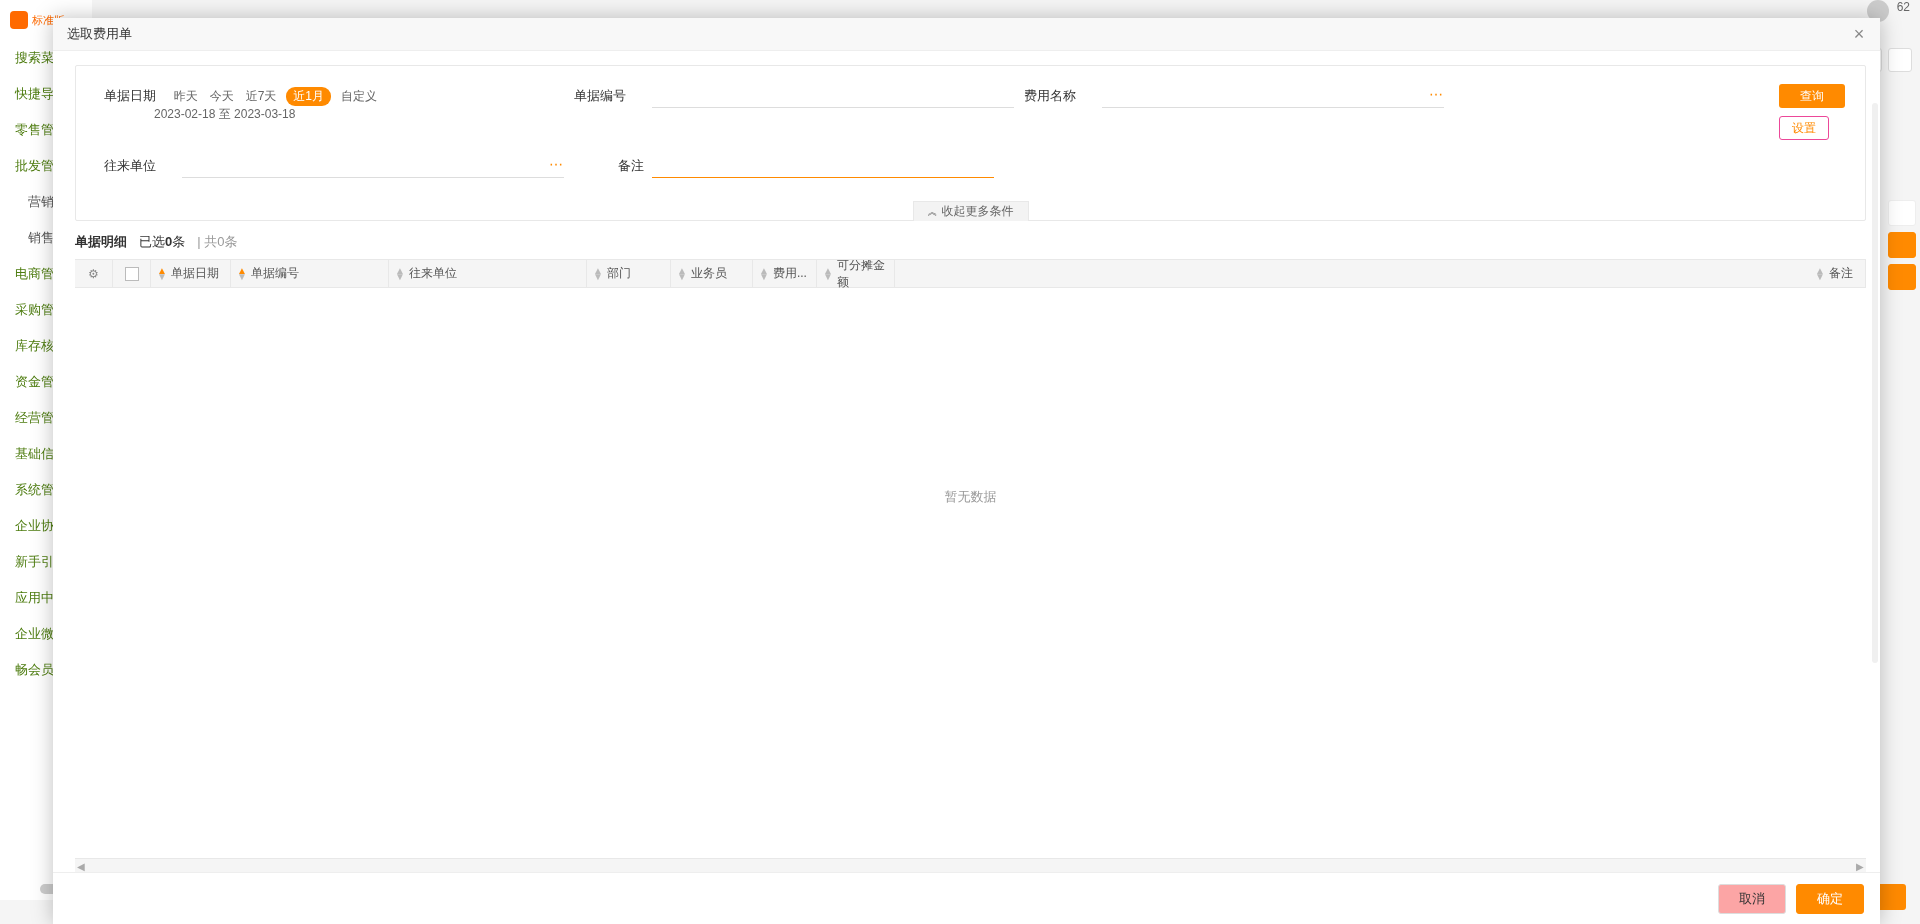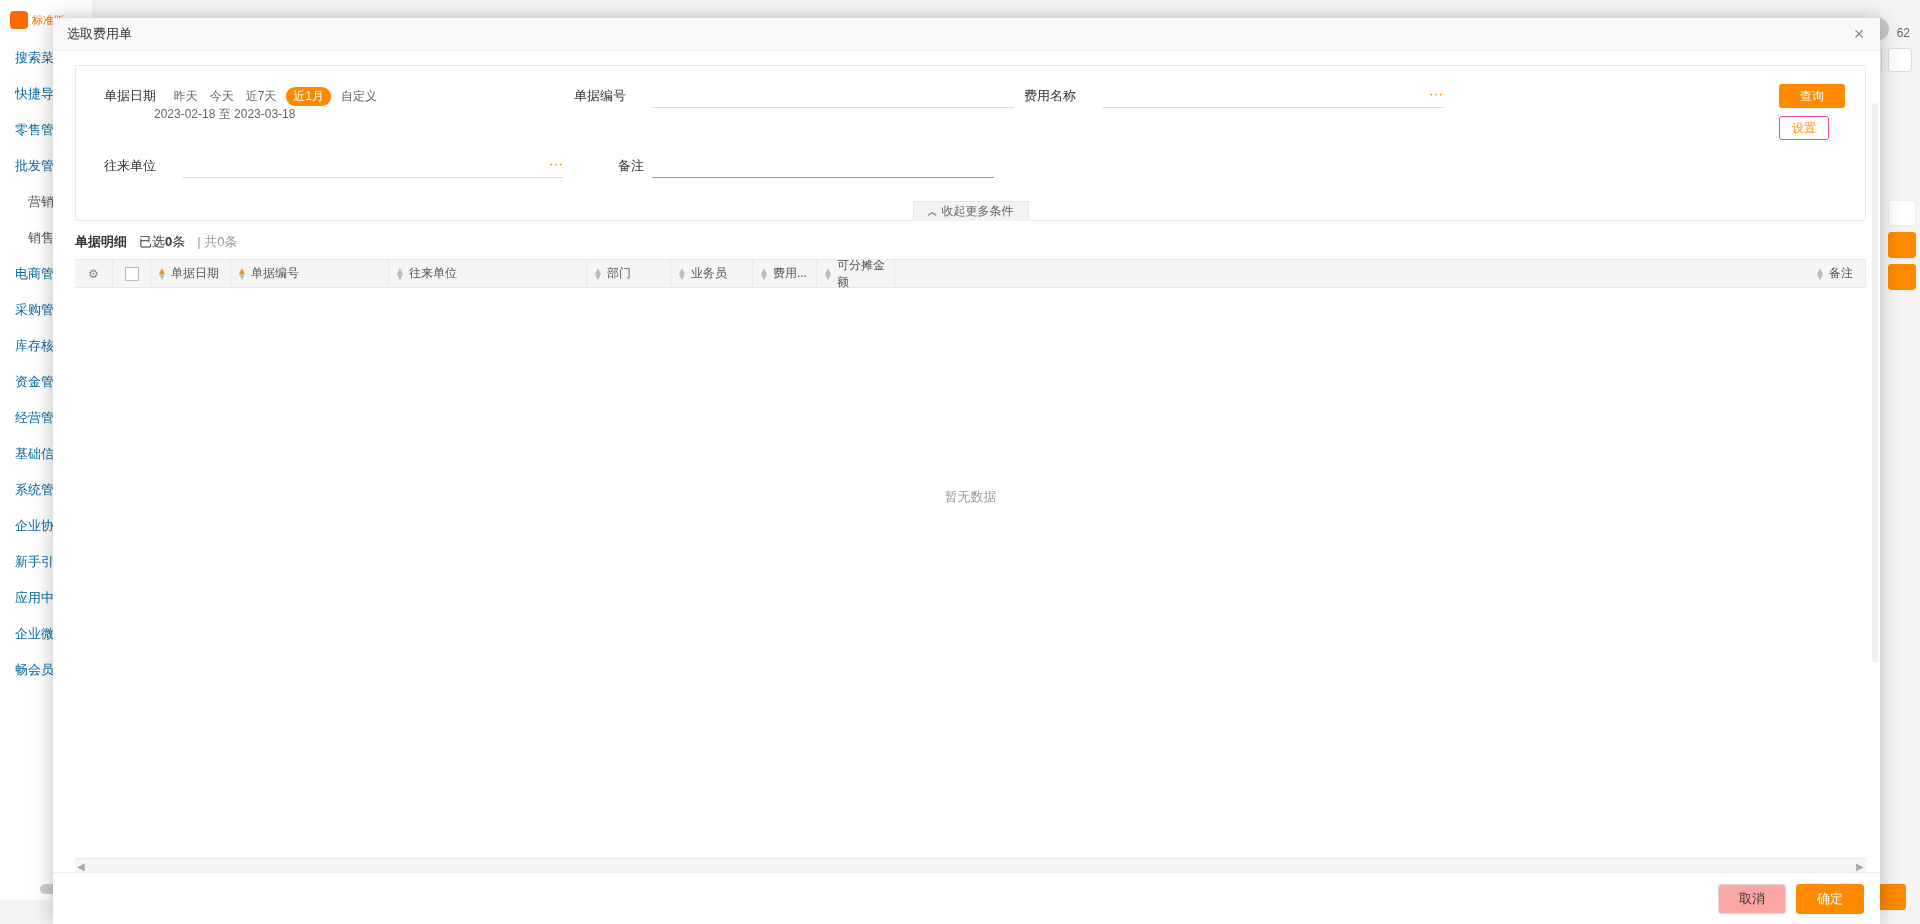--- a/index.html
+++ b/index.html
@@ -4,23 +4,23 @@
 <style>
 * { box-sizing: border-box; margin: 0; padding: 0; font-family: -apple-system, "Microsoft YaHei", Arial, sans-serif; }
 body { background: #f5f5f5; width: 1920px; height: 924px; overflow: hidden; position: relative; font-size: 13px; color: #333; }
 
 
 .app-bg { position: absolute; inset: 0; }
 .app-logo { position: absolute; top: 0; left: 0; width: 92px; height: 40px; background: #fff; display: flex; align-items: center; padding-left: 10px; gap: 4px; }
 .app-logo .logo-icon { width: 18px; height: 18px; background: #ff6a00; border-radius: 4px; }
 .app-logo .logo-text { color: #ff6a00; font-size: 11px; }
 .sidebar { position: absolute; top: 40px; left: 0; width: 92px; background: #fff; height: 860px; }
-.sidebar .item { height: 36px; display: flex; align-items: center; padding-left: 15px; font-size: 13px; color: #0369a1; cursor: pointer; }
+.sidebar .item { height: 36px; display: flex; align-items: center; padding-left: 15px; font-size: 13px; color: #4d7c0f; cursor: pointer; }
 .sidebar .sub { padding-left: 28px; color: #555; }
-.top-right { position: absolute; top: 0; right: 0; height: 40px; display: flex; align-items: flex-end; gap: 8px; padding-right: 10px; color: #666; font-size: 12px; }
+.top-right { position: absolute; top: 0; right: 0; height: 40px; display: flex; align-items: flex-start; gap: 8px; padding-right: 10px; color: #666; font-size: 12px; }
 .top-right .avatar { width: 22px; height: 22px; border-radius: 50%; background: #ccc; }
 .bg-toolbar { position: absolute; top: 48px; right: 8px; display: flex; gap: 6px; }
 .bg-toolbar .btn { width: 24px; height: 24px; border: 1px solid #ddd; border-radius: 3px; background: #fff; }
 .bg-toolbar .btn.teal { background: #1abc9c; border-color: #1abc9c; }
 .bg-right-strip { position: absolute; top: 200px; right: 4px; width: 28px; display: flex; flex-direction: column; gap: 6px; }
 .bg-right-strip .sq { height: 26px; border-radius: 3px; border: 1px solid #eee; background: #fff; }
 .bg-right-strip .sq.orange { background: #ff8a00; border-color: #ff8a00; }
 .bg-hscroll { position: absolute; left: 40px; bottom: 30px; width: 48px; height: 10px; background: #ccc; border-radius: 5px; }
 .bg-bottom-orange { position: absolute; right: 14px; bottom: 14px; width: 30px; height: 26px; background: #ff8a00; border-radius: 3px; }
 

